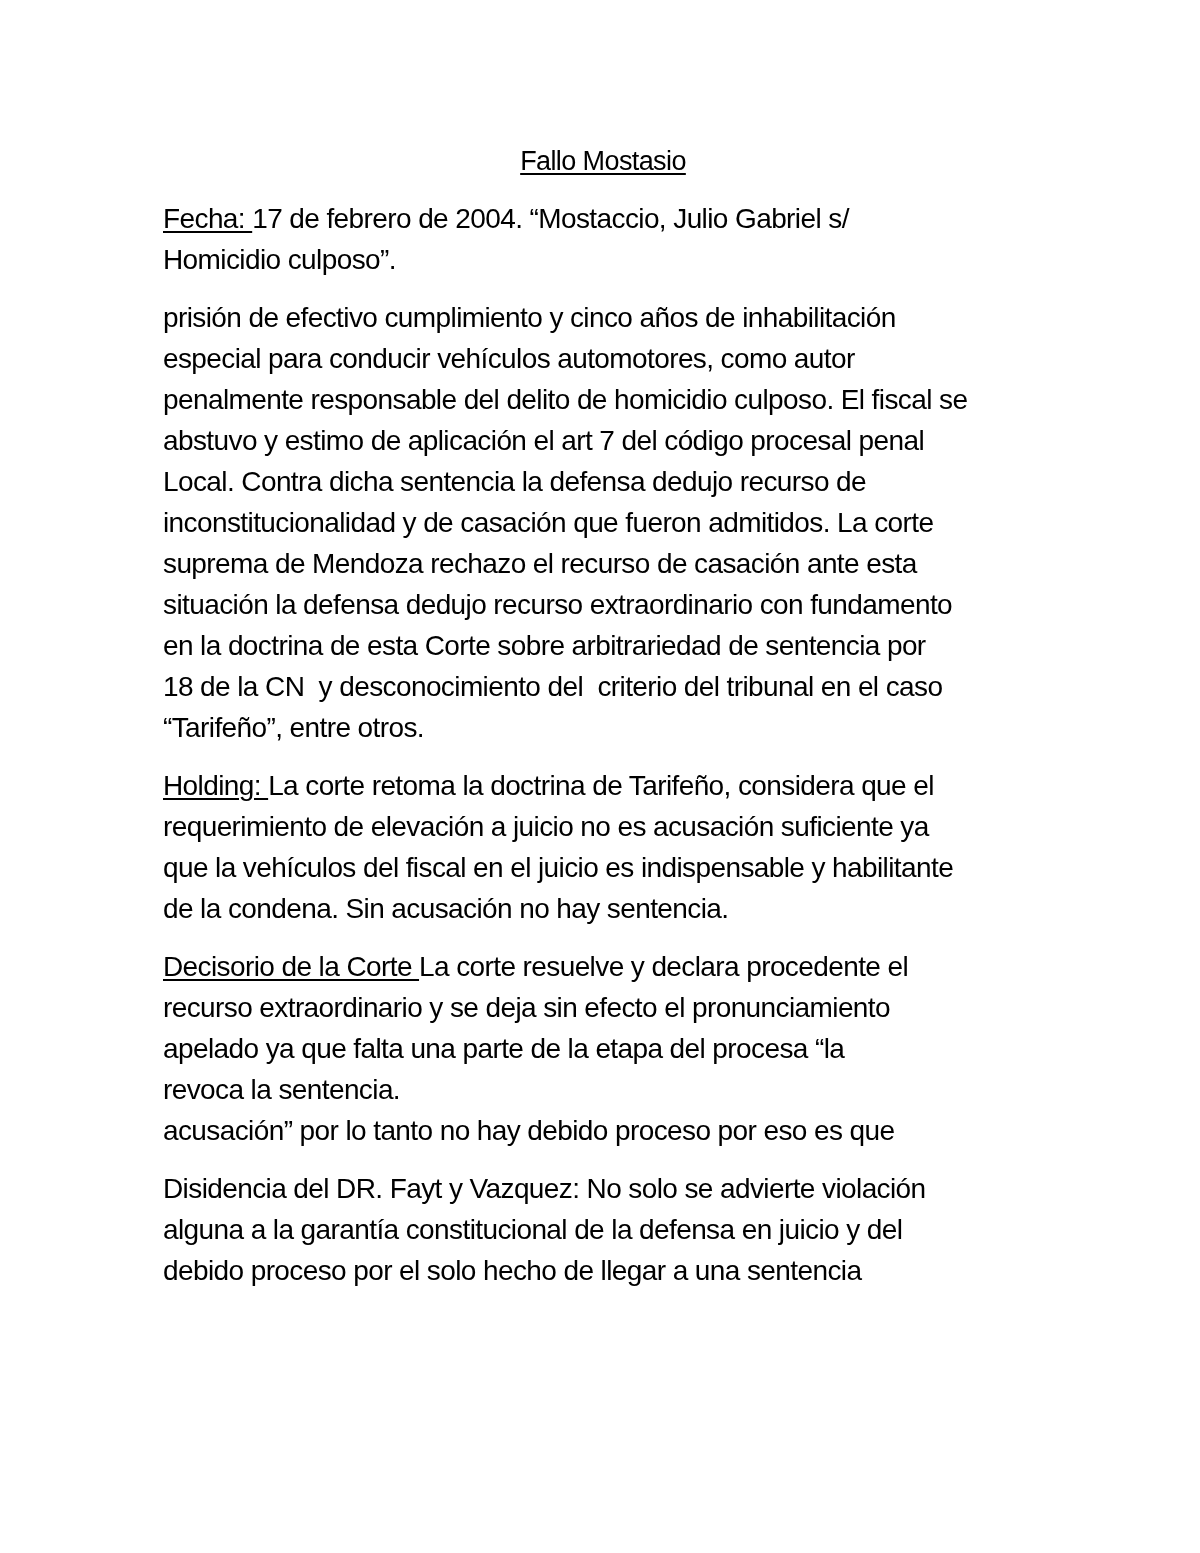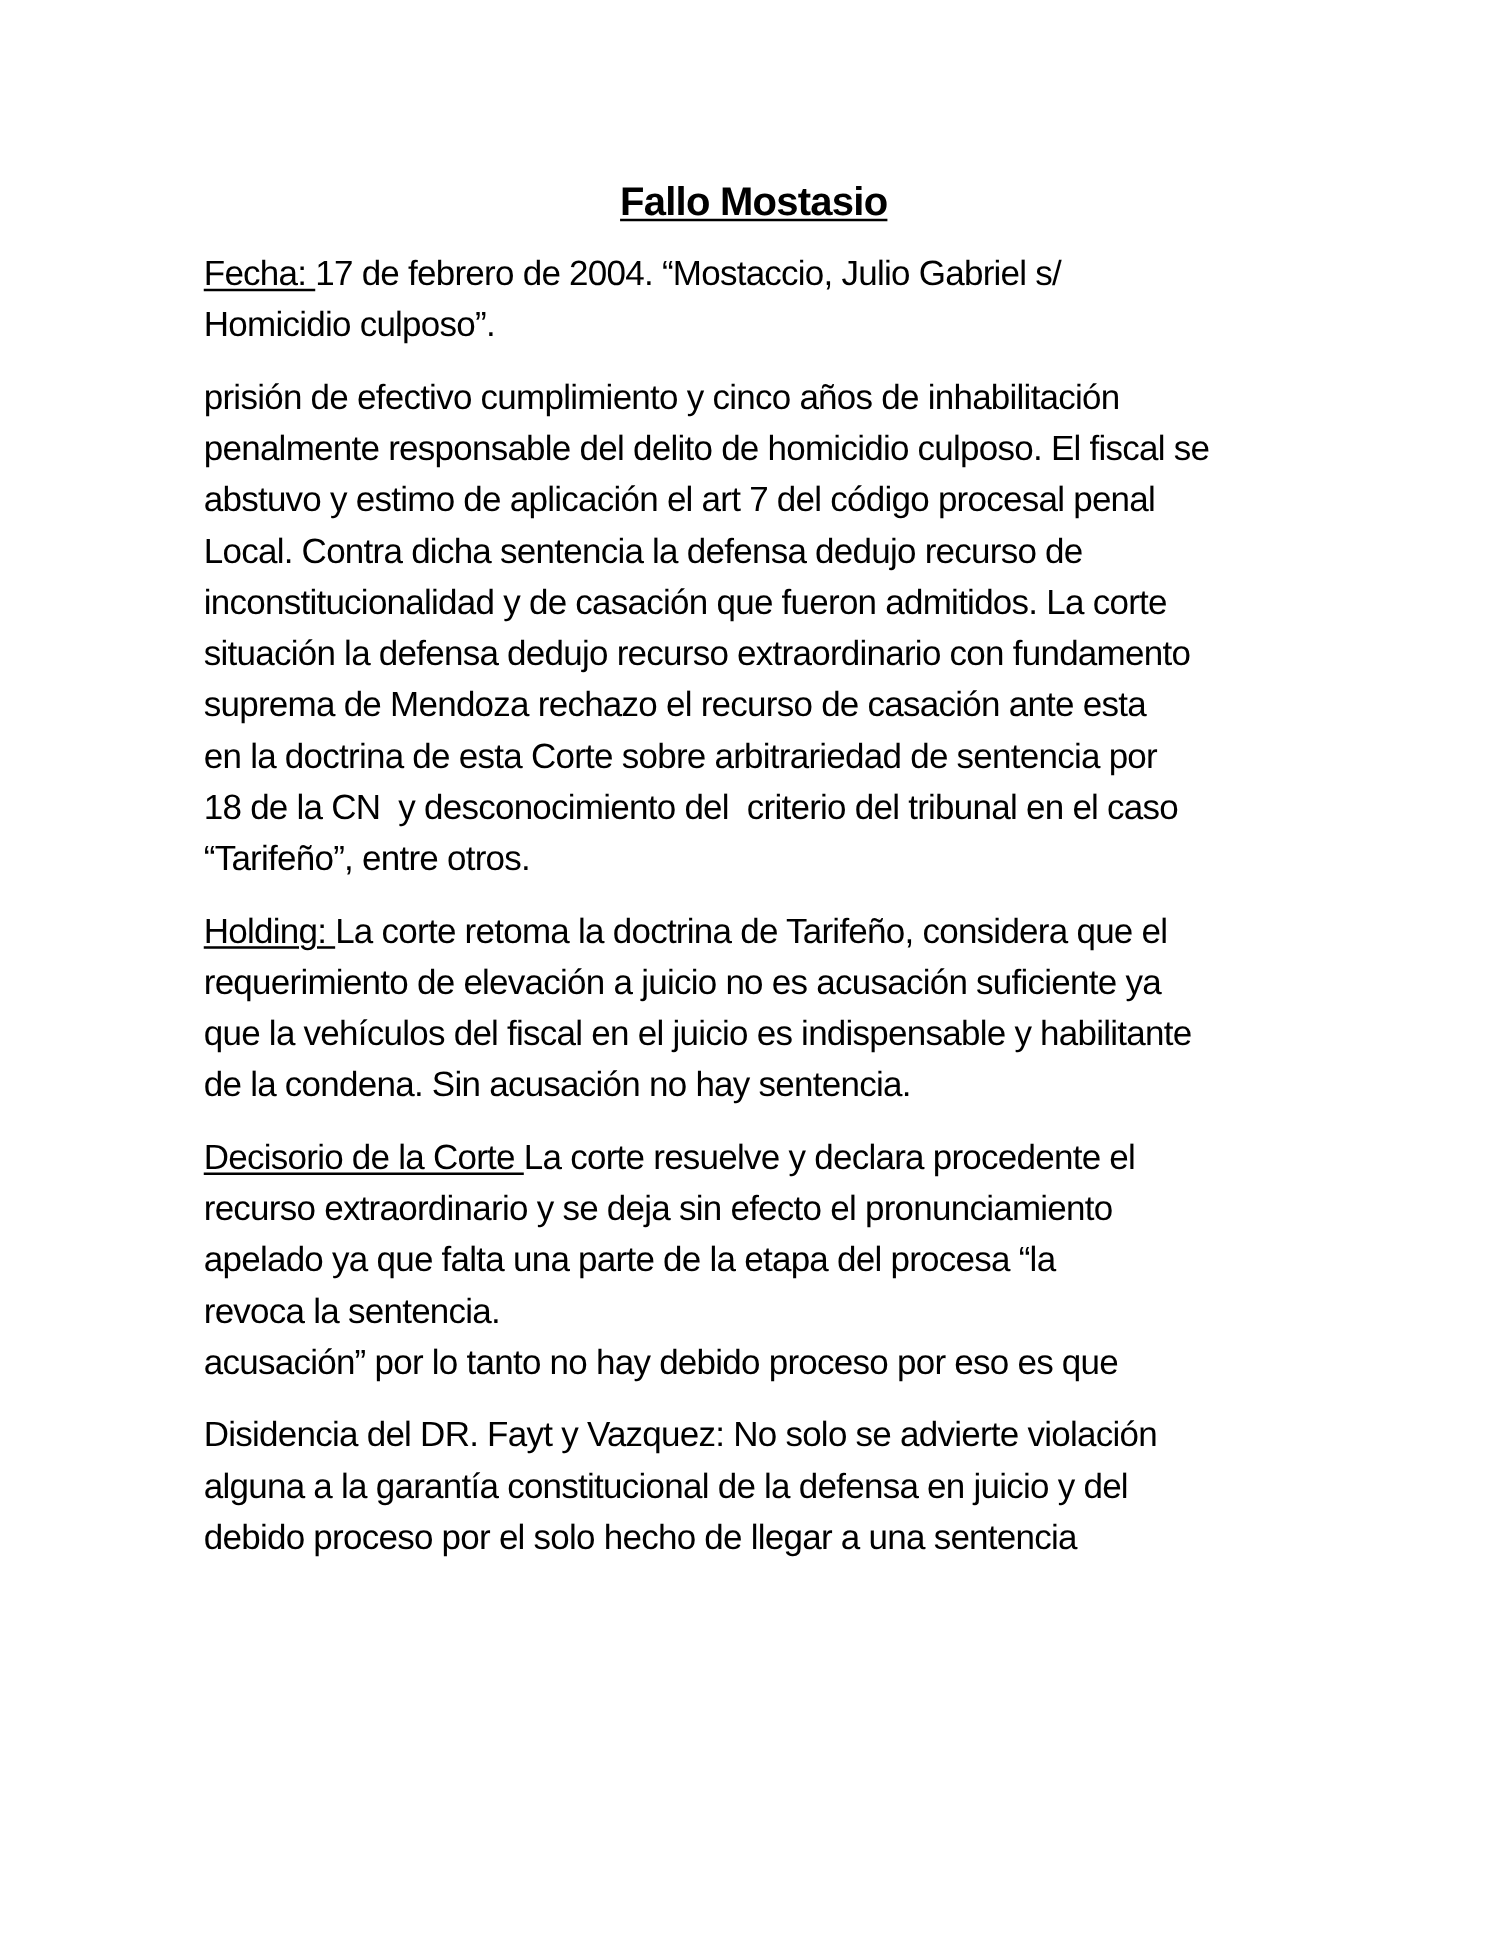--- a/index.html
+++ b/index.html
@@ -20,22 +20,22 @@
     left: 163px;
     top: 141px;
     width: 880px;
     font-size: 28px;
     letter-spacing: -0.6px;
     line-height: 41px;
   }
   .doc-title {
     text-align: center;
     margin: 0 0 16px 0;
-    font-weight: bold;
-    font-size: 32px;
+    font-weight: normal;
+    font-size: 27px;
     line-height: 41px;
   }
   .doc-title .u {
     text-decoration: underline;
     text-decoration-thickness: 2px;
     text-underline-offset: 3px;
   }
   .para {
     margin: 0 0 17px 0;
   }
@@ -58,26 +58,27 @@
     <span class="u">Fallo Mostasio</span>
   </h1>
 
   <div class="para">
     <div class="line"><span class="label-u">Fecha:&nbsp;</span><span>17 de febrero de 2004. “Mostaccio, Julio Gabriel s/</span></div>
     <div class="line">Homicidio culposo”.</div>
   </div>
 
   <div class="para">
     <div class="line">prisión de efectivo cumplimiento y cinco años de inhabilitación</div>
+    <div class="line">especial para conducir vehículos automotores, como autor</div>
     <div class="line">penalmente responsable del delito de homicidio culposo. El fiscal se</div>
     <div class="line">abstuvo y estimo de aplicación el art 7 del código procesal penal</div>
     <div class="line">Local. Contra dicha sentencia la defensa dedujo recurso de</div>
     <div class="line">inconstitucionalidad y de casación que fueron admitidos. La corte</div>
+    <div class="line">suprema de Mendoza rechazo el recurso de casación ante esta</div>
     <div class="line">situación la defensa dedujo recurso extraordinario con fundamento</div>
-    <div class="line">suprema de Mendoza rechazo el recurso de casación ante esta</div>
     <div class="line">en la doctrina de esta Corte sobre arbitrariedad de sentencia por</div>
     <div class="line">18 de la CN&nbsp; y desconocimiento del&nbsp; criterio del tribunal en el caso</div>
     <div class="line">“Tarifeño”, entre otros.</div>
   </div>
 
   <div class="para">
     <div class="line"><span class="label-u">Holding:&nbsp;</span><span>La corte retoma la doctrina de Tarifeño, considera que el</span></div>
     <div class="line">requerimiento de elevación a juicio no es acusación suficiente ya</div>
     <div class="line">que la vehículos del fiscal en el juicio es indispensable y habilitante</div>
     <div class="line">de la condena. Sin acusación no hay sentencia.</div>

